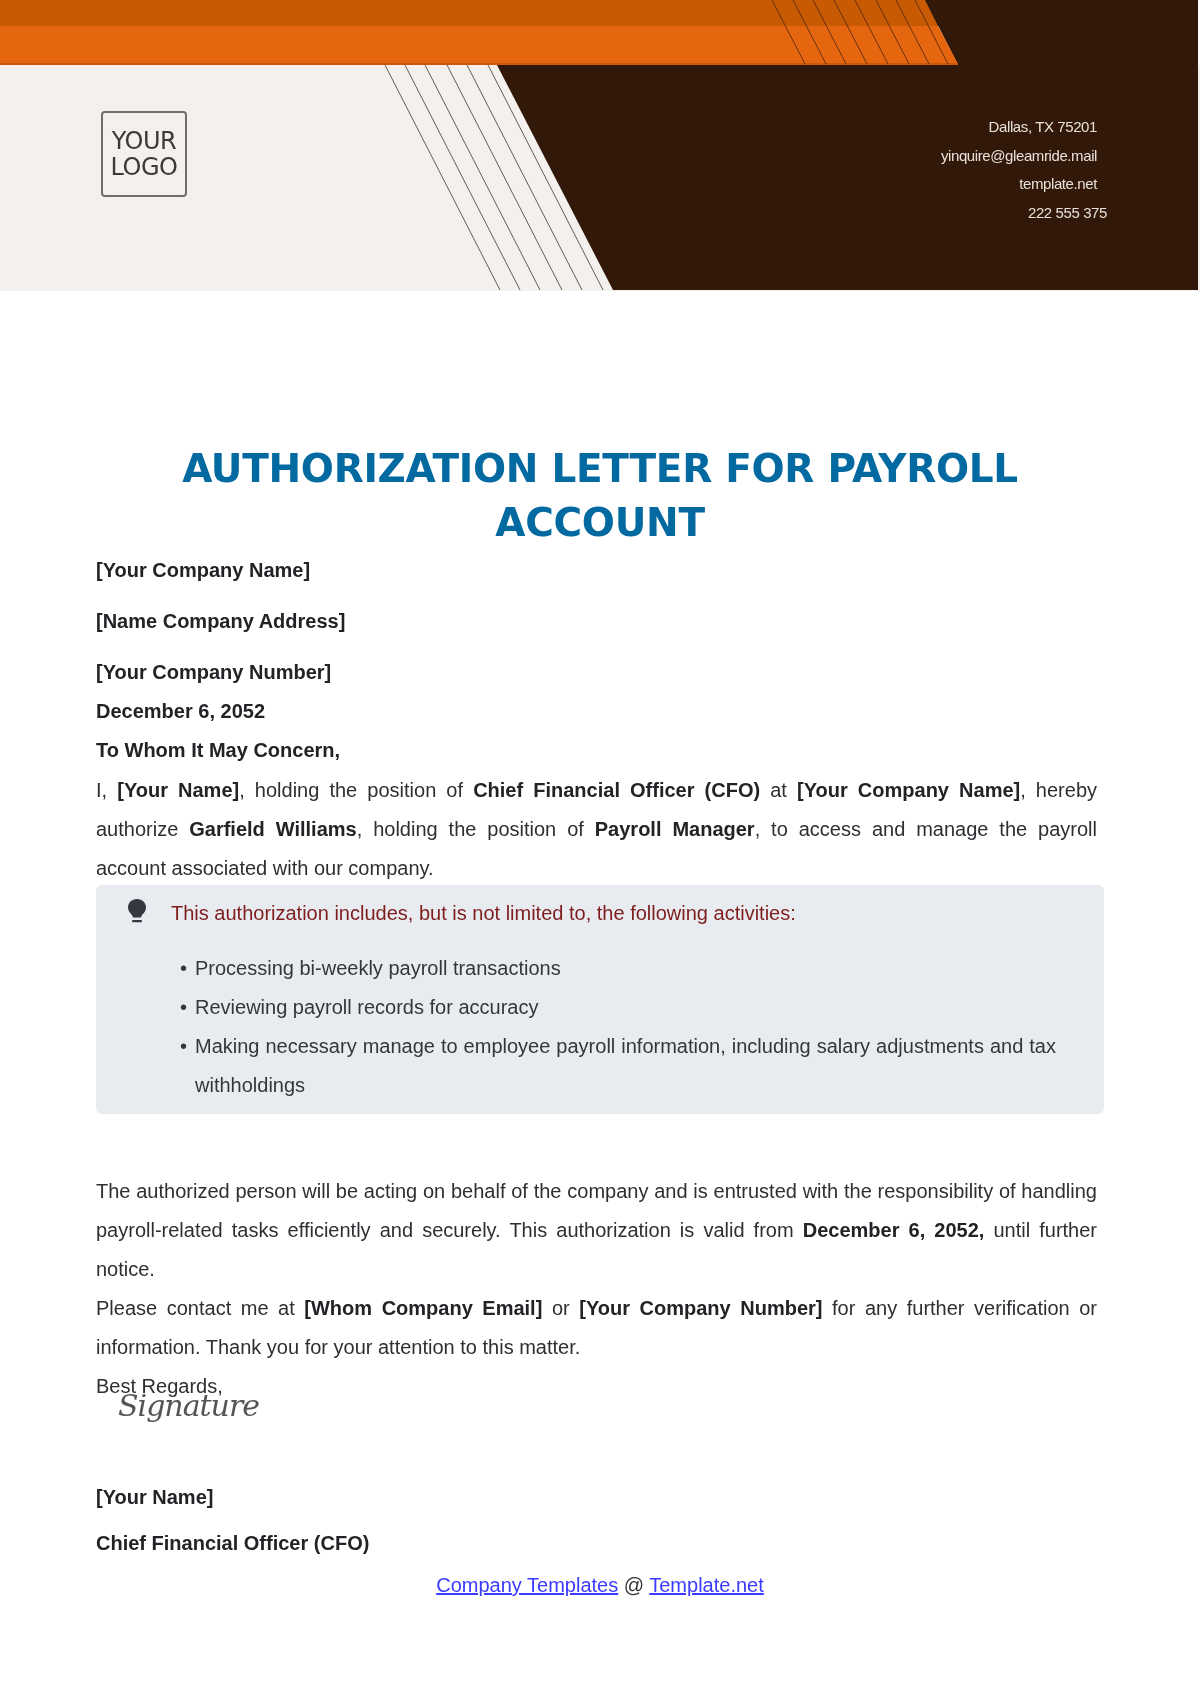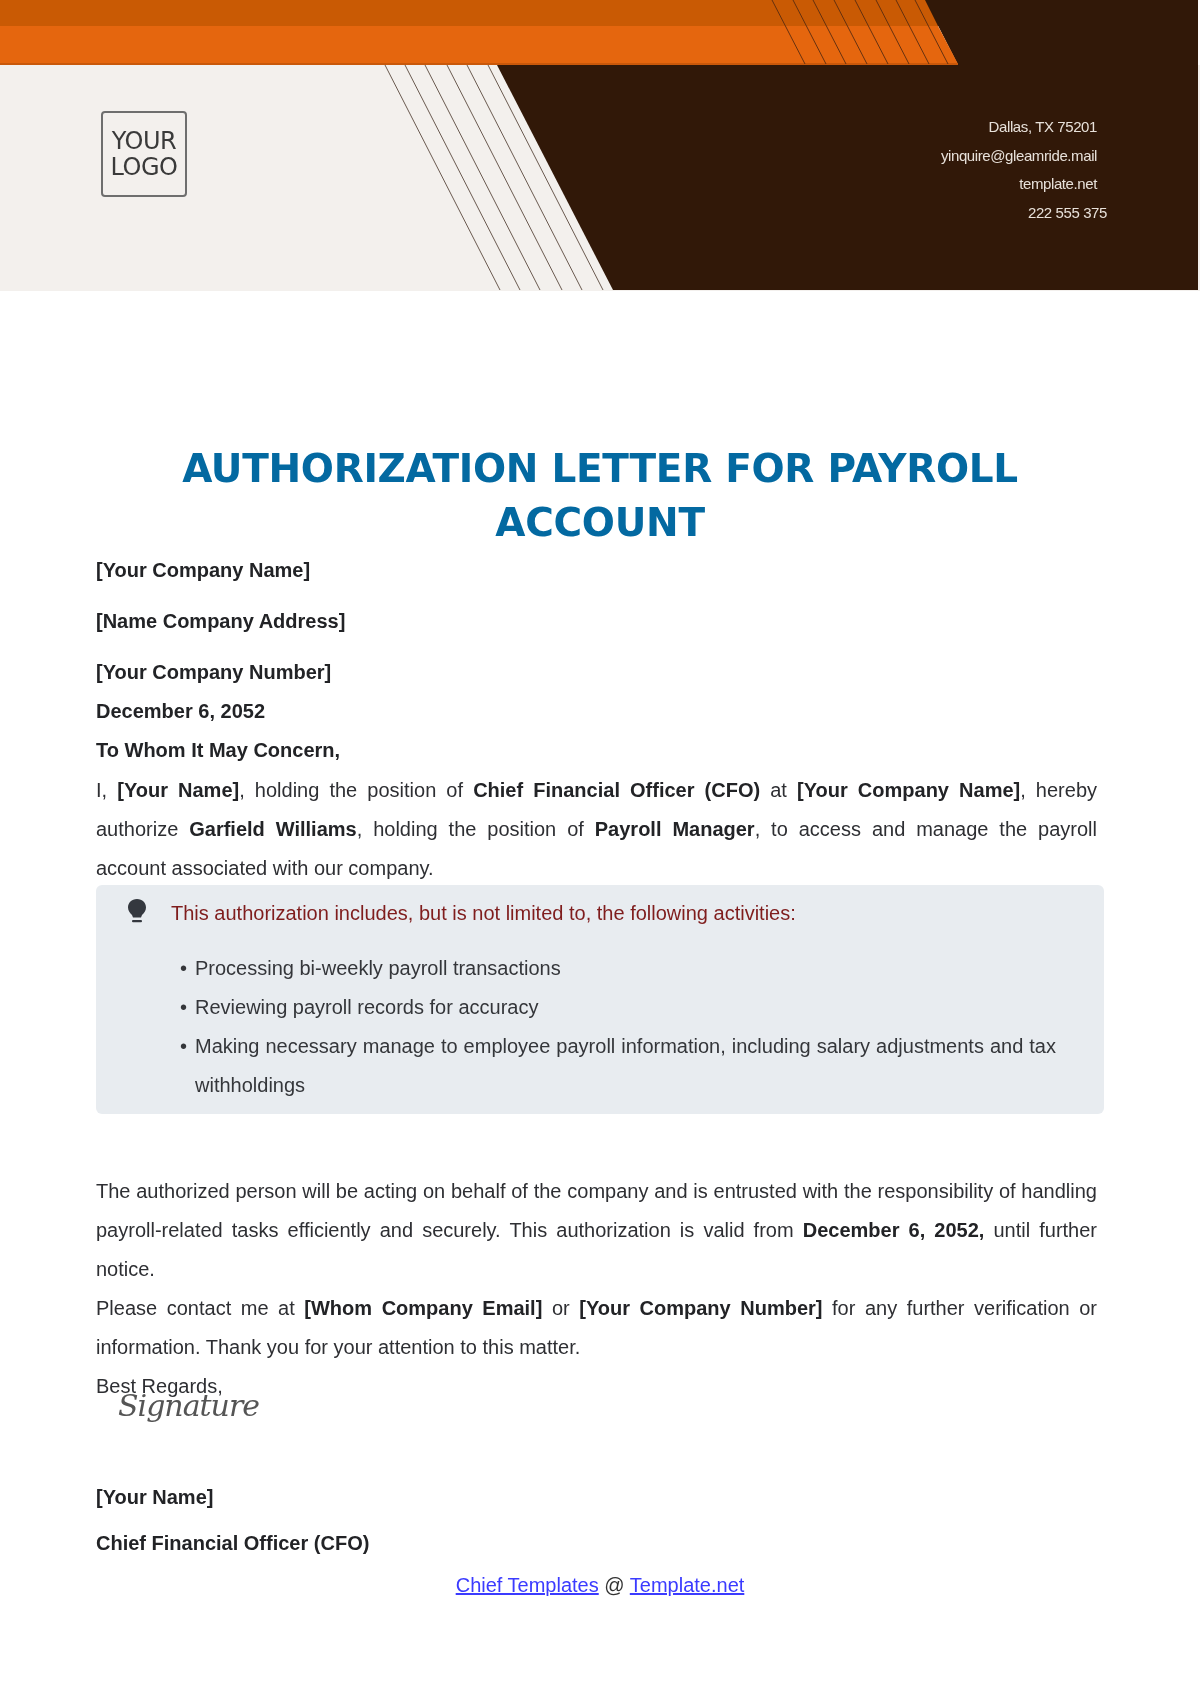--- a/index.html
+++ b/index.html
@@ -116,14 +116,14 @@
   <div class="para"><span>The authorized person will be acting on behalf of the company and is entrusted with the responsibility of handling payroll-related tasks efficiently and securely. This authorization is valid from </span><span class="b">December 6, 2052,</span><span> until further notice.</span></div>
   <div class="para"><span>Please contact me at </span><span class="b">[Whom Company Email]</span><span> or </span><span class="b">[Your Company Number]</span><span> for any further verification or information. Thank you for your attention to this matter.</span></div>
   <div class="line">Best Regards,</div>
 </div>
 
 <div class="sig">Signature</div>
 <div class="signame">[Your Name]</div>
 <div class="sigtitle">Chief Financial Officer (CFO)</div>
 
 <div class="footer">
-  <a href="#">Chief Templates</a><span style="white-space:pre;"> @ </span><a href="#">Template.net</a>
+  <a href="#">Company Templates</a><span style="white-space:pre;"> @ </span><a href="#">Template.net</a>
 </div>
 
 </body></html>

